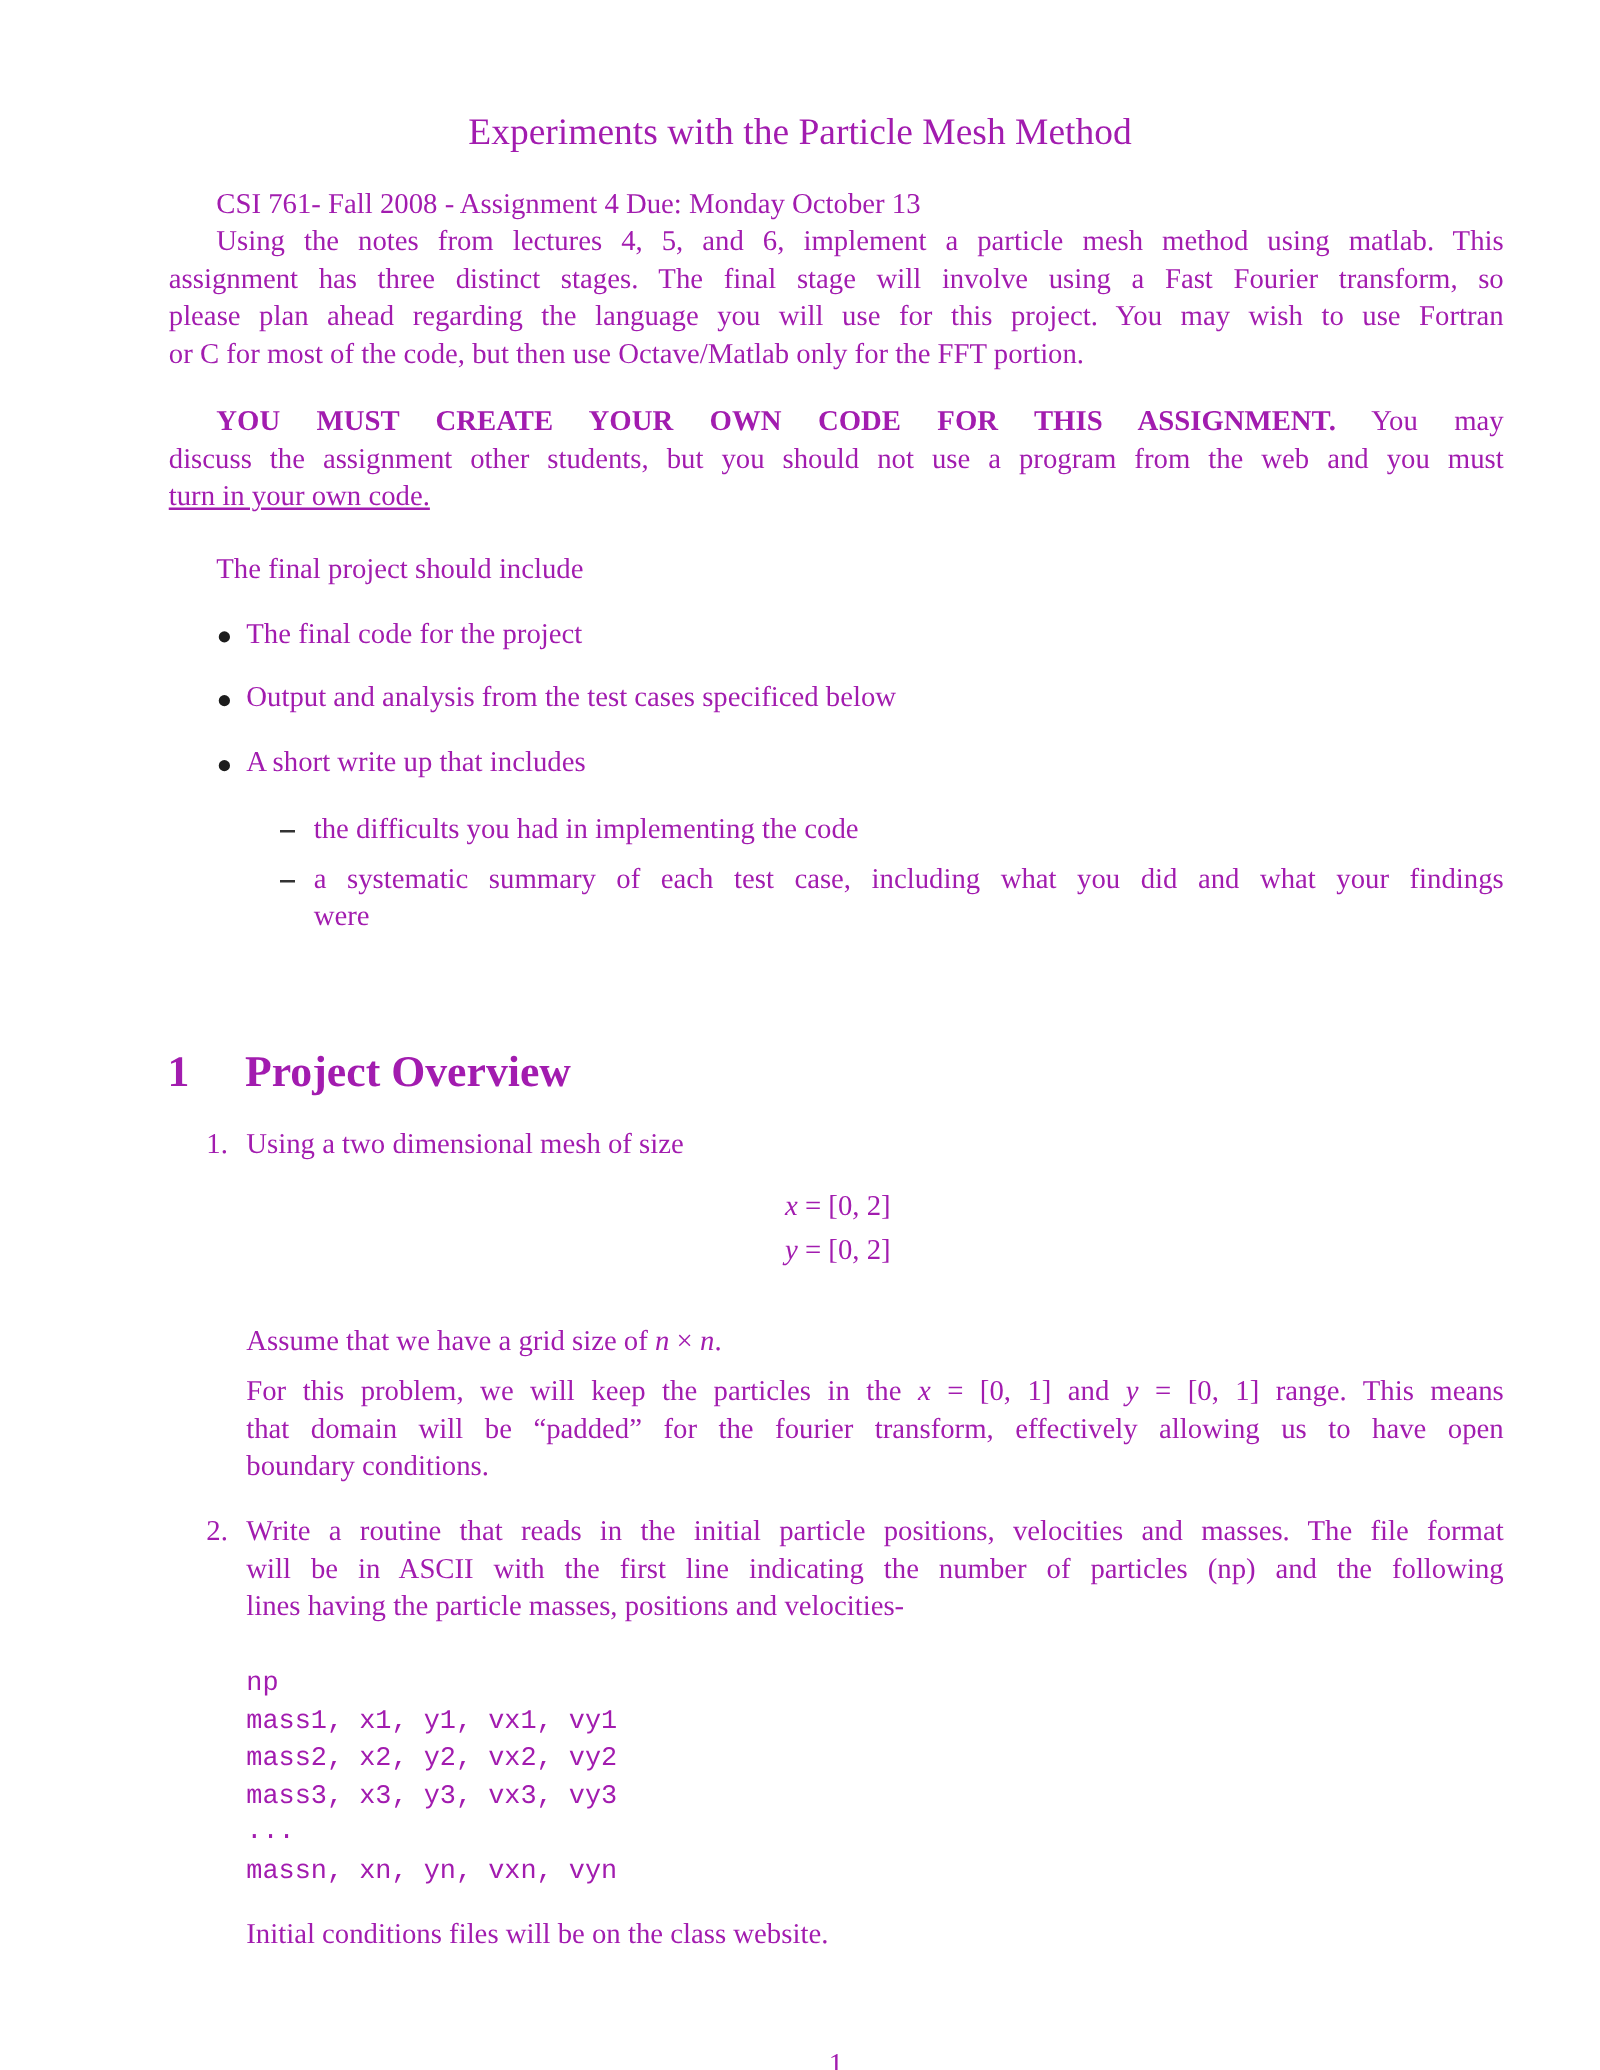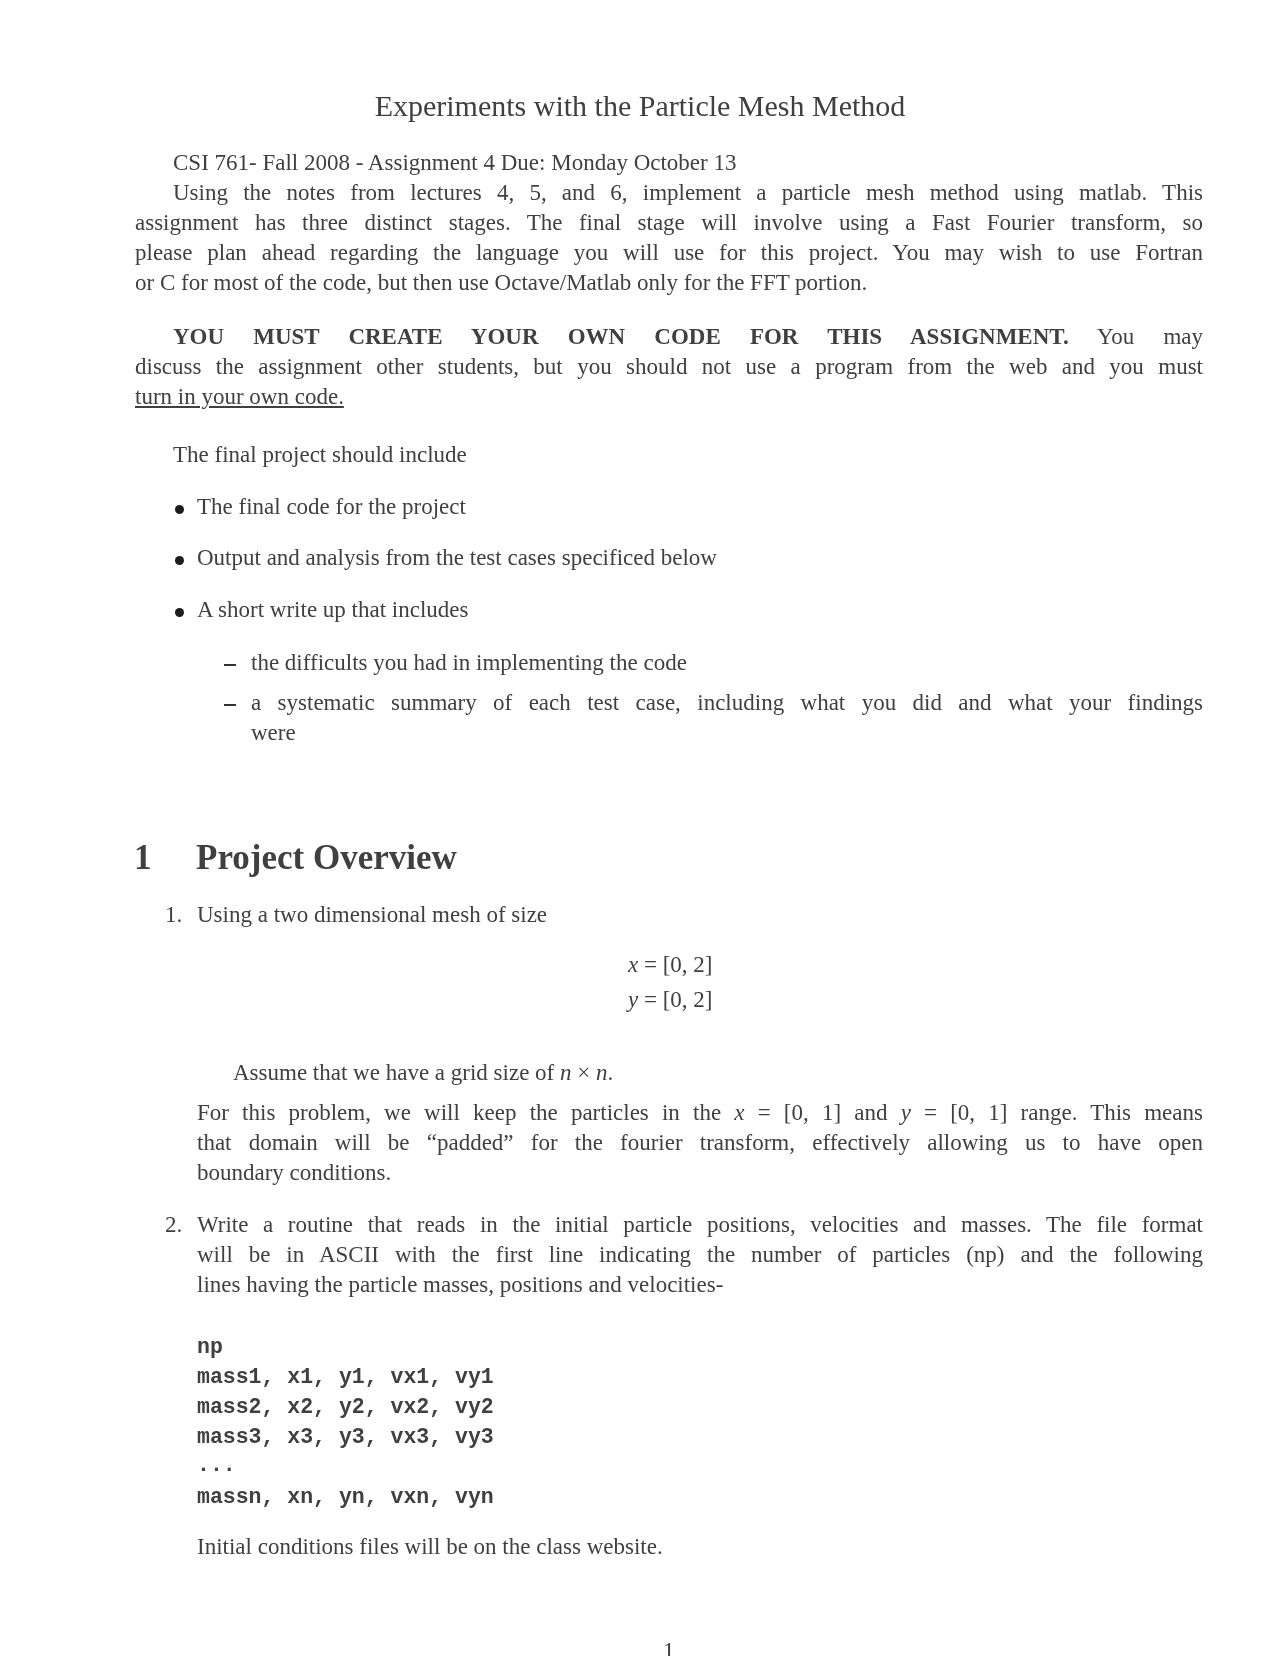--- a/index.html
+++ b/index.html
@@ -5,27 +5,27 @@
   html, body { margin: 0; padding: 0; background: #ffffff; }
   body {
     width: 1280px; height: 1656px; overflow: hidden; position: relative;
     font-family: "DejaVu Serif", "Liberation Serif", serif;
     color: #1a1a1a;
   }
   .page { position: absolute; left: 0; top: 0; width: 1280px; height: 1656px; }
   .ln {
     position: absolute; white-space: nowrap;
     font-family: "Liberation Serif", serif;
-    font-size: 23px; line-height: 30px; color: #404040;
+    font-size: 23px; line-height: 30px; color: #a21caf;
   }
   .just { text-align: justify; text-align-last: justify; }
   .title { font-size: 30px; line-height: 36px; }
   .bold { font-weight: bold; }
   .sec { font-weight: bold; font-size: 35px; line-height: 40px; }
-  .mono { font-family: "Liberation Mono", monospace; font-size: 21.5px; font-weight: bold; }
+  .mono { font-family: "Liberation Mono", monospace; font-size: 21.5px; }
   .math i { font-style: italic; }
   .bullet-dot { position: absolute; width: 9px; height: 9px; border-radius: 50%; background: #1c1c1c; }
   .dash { position: absolute; width: 12px; height: 2px; background: #333; }
 </style>
 </head>
 <body>
 
 <div class="page">
 
   <div class="ln title" style="left:0; width:1280px; text-align:center; top:88px;">Experiments with the Particle Mesh Method</div>
@@ -70,21 +70,21 @@
 
   <div class="ln math" style="left:628px; top:950px;">
     <i>x</i>
     <span>= [0, 2]</span>
   </div>
   <div class="ln math" style="left:628px; top:985px;">
     <i>y</i>
     <span>= [0, 2]</span>
   </div>
 
-  <div class="ln math" style="left:197px; top:1058px;margin-left:36px;">
+  <div class="ln math" style="left:197px; top:1058px;">
     <span>Assume that we have a grid size of </span><i>n</i><span> × </span><i>n</i><span>.</span>
   </div>
 
   <div class="ln math just" style="left:197px; width:1006px; top:1098px;">
     <span>For this problem, we will keep the particles in the </span><i>x</i><span> = [0, 1] and </span><i>y</i><span> = [0, 1] range. This means</span>
   </div>
   <div class="ln just" style="left:197px; width:1006px; top:1128px;">that domain will be “padded” for the fourier transform, effectively allowing us to have open</div>
   <div class="ln" style="left:197px; top:1158px;text-align:right;">boundary conditions.</div>
 
   <div class="ln" style="left:165px; top:1210px;">2.</div>

